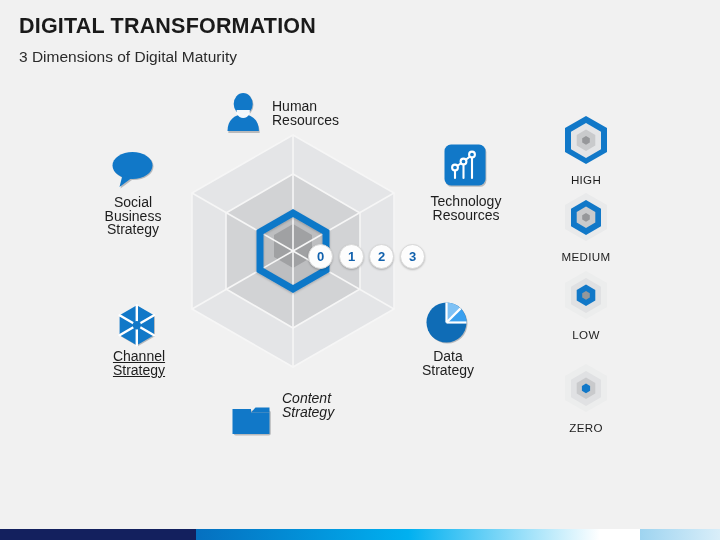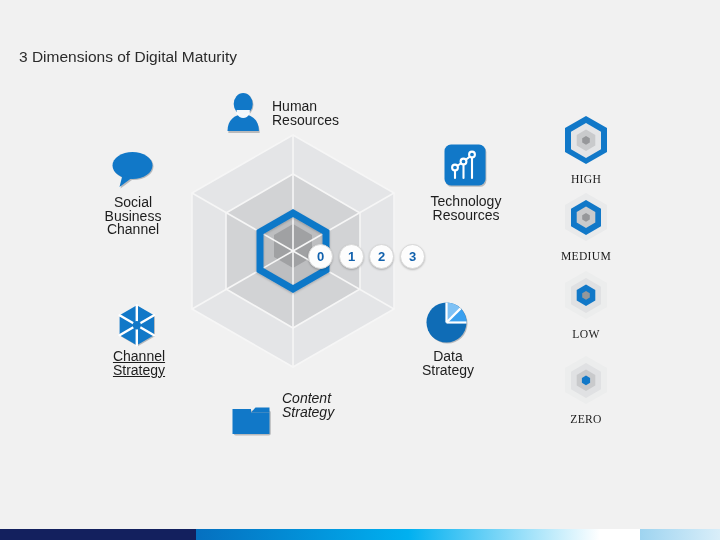--- a/index.html
+++ b/index.html
@@ -39,36 +39,37 @@
 
   
   .axis-label{
     position:absolute;font-size:14px;color:#1d1d1d;line-height:13.6px;
     text-align:center;white-space:pre-line;
   }
   .axis-icon{position:absolute;}
   .axis-icon svg{display:block;overflow:visible;}
 
   
-  #legend{position:absolute;left:536px;top:112px;width:100px;height:310px;font-family:Liberation Serif, serif;}
+  #legend{position:absolute;left:536px;top:112px;width:100px;height:310px;}
   .legend-item{position:absolute;width:100px;text-align:center;}
   .legend-item svg{display:block;margin:0 auto;overflow:visible;}
   .legend-label{
     margin-top:3px;font-size:11.6px;color:#1d1d1d;letter-spacing:.3px;
   }
 
   
   #footer-bar{position:absolute;left:0;bottom:0;width:720px;height:11px;}
   #footer-bar .seg{position:absolute;top:0;height:11px;}
 </style>
 </head>
 <body>
 
 <div id="slide">
 
+  <div id="title">DIGITAL TRANSFORMATION</div>
   <div id="subtitle">3 Dimensions of Digital Maturity</div>
 
   <div id="radar">
     <svg width="285" height="290" viewBox="0 0 285 290">
       <defs>
         <filter id="softshadow" x="-30%" y="-30%" width="160%" height="160%">
           <feDropShadow dx="0" dy="1" stdDeviation="1.2" flood-color="#000" flood-opacity=".22"></feDropShadow>
         </filter>
       </defs>
 
@@ -181,21 +182,21 @@
   <div class="axis-icon" style="left:109px;top:149px;">
     <svg width="48" height="44" viewBox="0 0 48 44">
       <ellipse cx="24.5" cy="17.5" rx="20" ry="13.5" fill="#b9babc"></ellipse>
       <path d="M14.5 27.5 L11.5 39.5 L25 29.5 Z" fill="#b9babc"></path>
       <ellipse cx="23.5" cy="16.5" rx="20" ry="13.5" fill="#1178c8"></ellipse>
       <path d="M13.5 26 L10.5 38 L24 28 Z" fill="#1178c8"></path>
     </svg>
   </div>
   <div class="axis-label" style="left:88px;top:196px;width:90px;">Social
 Business
-Channel</div>
+Strategy</div>
 
   <div id="legend">
 
     <div class="legend-item" style="top:0px;">
       <svg width="56" height="58" viewBox="0 0 56 58">
         <polygon points="28,4 49,16 49,40 28,52 7,40 7,16" fill="#1178c8"></polygon>
         <polygon points="28,11 43,19.7 43,37.3 28,46 13,37.3 13,19.7" fill="#e4e5e7"></polygon>
         <polygon points="28,17.5 37.3,22.9 37.3,33.6 28,39 18.7,33.6 18.7,22.9" fill="#c9cacc"></polygon>
         <polygon points="28,24 31.8,26.2 31.8,30.6 28,32.8 24.2,30.6 24.2,26.2" fill="#96979a"></polygon>
       </svg>
@@ -215,21 +216,21 @@
     <div class="legend-item" style="top:77px;">
       <svg width="56" height="58" viewBox="0 0 56 58">
         <polygon points="28,4 49,16 49,40 28,52 7,40 7,16" fill="#e9eaeb"></polygon>
         <polygon points="28,11 43,19.7 43,37.3 28,46 13,37.3 13,19.7" fill="#1178c8"></polygon>
         <polygon points="28,17.5 37.3,22.9 37.3,33.6 28,39 18.7,33.6 18.7,22.9" fill="#c9cacc"></polygon>
         <polygon points="28,24 31.8,26.2 31.8,30.6 28,32.8 24.2,30.6 24.2,26.2" fill="#96979a"></polygon>
       </svg>
       <div class="legend-label">MEDIUM</div>
     </div>
 
-    <div class="legend-item" style="top:240px;">
+    <div class="legend-item" style="top:248px;">
       <svg width="56" height="58" viewBox="0 0 56 58">
         <polygon points="28,4 49,16 49,40 28,52 7,40 7,16" fill="#eceded"></polygon>
         <polygon points="28,11 43,19.7 43,37.3 28,46 13,37.3 13,19.7" fill="#e0e1e3"></polygon>
         <polygon points="28,17.5 37.3,22.9 37.3,33.6 28,39 18.7,33.6 18.7,22.9" fill="#c9cacc"></polygon>
         <polygon points="28,23.6 32.1,26 32.1,30.8 28,33.2 23.9,30.8 23.9,26" fill="#1178c8"></polygon>
       </svg>
       <div class="legend-label">ZERO</div>
     </div>
   </div>
 

